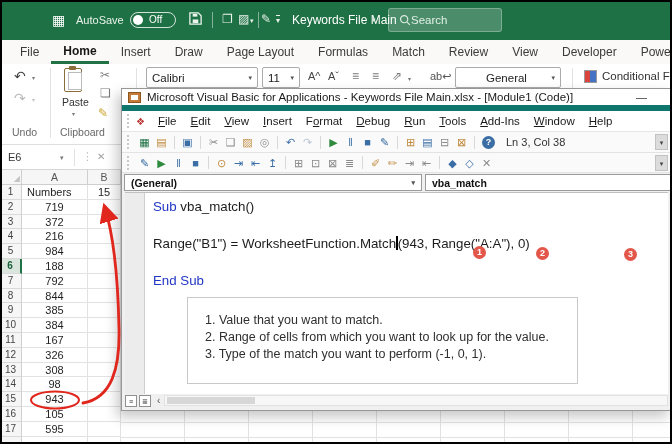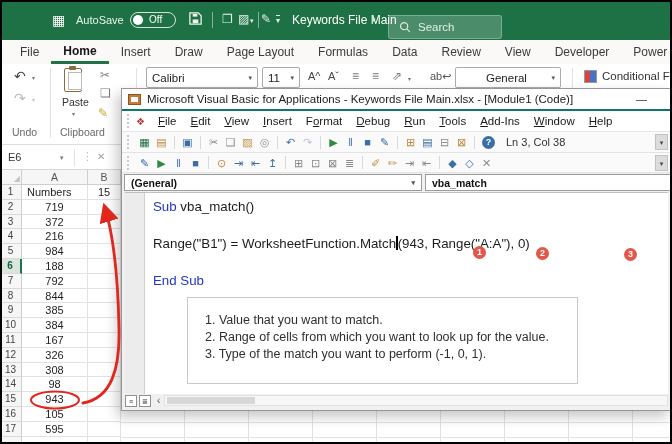--- a/index.html
+++ b/index.html
@@ -16,21 +16,21 @@
   .knob{position:absolute;left:2px;top:2px;width:10px;height:10px;border-radius:50%;background:#fff;}
   .as-state{position:absolute;left:18px;top:1px;font-size:10px;color:#fff;}
   .qat-save{left:188px;top:11px;width:16px;height:16px;}
   .tdiv{width:1px;height:16px;background:rgba(255,255,255,.45);top:12px;}
   .d1{left:212px;} .d2{left:258px;}
   .qat{top:12px;font-size:12px;color:#e8f2ea;}
   .g1{left:222px;} .g2{left:238px;} .g2c{left:250px;font-size:7px;top:17px;}
   .g3{left:261px;} .g4{left:276px;font-size:8px;top:15px;border-top:1px solid #e8f2ea;height:10px;line-height:10px;}
   .doc-title{left:292px;top:13px;font-size:12px;color:#fff;white-space:nowrap;}
   .doc-title-chev{left:372px;top:16px;font-size:7px;color:#d7e7dc;}
-  .search{position:absolute;left:388px;top:15px;width:114px;height:24px;background:rgba(255,255,255,.20);border:1px solid rgba(255,255,255,.28);border-radius:3px;display:flex;align-items:center;padding-left:10px;gap:7px;}
+  .search{position:absolute;left:388px;top:8px;width:114px;height:24px;background:rgba(255,255,255,.20);border:1px solid rgba(255,255,255,.28);border-radius:3px;display:flex;align-items:center;padding-left:10px;}
   .search span{position:static;font-size:11.5px;color:#e3efe7;}
 
   
   .tabsrow{position:absolute;left:0;top:40px;width:672px;height:24px;background:#faf9f8;display:flex;align-items:stretch;padding-left:8px;}
   .tab{padding:0 12px;font-size:12px;line-height:24px;color:#3b3b3b;white-space:nowrap;}
   .tab.active{color:#161616;font-weight:700;border-bottom:3px solid #217346;line-height:22px;}
 
   
   .ribbon{position:absolute;left:0;top:64px;width:672px;height:81px;background:#fff;border-bottom:1px solid #e0dedc;}
   .ribbon .abs{position:absolute;}
@@ -70,21 +70,21 @@
   .ca{width:66px;border-right:1px solid #e2e2e2;border-bottom:1px solid #e2e2e2;font-size:11px;color:#1f1f1f;text-align:center;line-height:14px;}
   .ca.left{text-align:left;padding-left:5px;}
   .cb{width:33px;border-right:1px solid #e2e2e2;border-bottom:1px solid #e2e2e2;font-size:11px;color:#1f1f1f;text-align:center;line-height:14px;}
   .gridext{position:absolute;left:121px;top:411px;width:551px;height:31px;background:#fff;z-index:1;
     background-image:
       repeating-linear-gradient(to right,transparent 0 63px,#e2e2e2 63px 64px),
       repeating-linear-gradient(to bottom,transparent 0 10.8px,#e2e2e2 10.8px 11.8px,transparent 11.8px 14.8px);}
 
   
   .vba{position:absolute;left:121px;top:88px;width:551px;height:323px;background:#f0f0f0;border:1px solid #979797;box-shadow:-4px 6px 12px rgba(0,0,0,.22);z-index:5;}
-  .vtitle{height:22px;background:#fff;display:flex;align-items:center;padding:0 6px;gap:6px;border-bottom:2px solid #0f766e;}
+  .vtitle{height:22px;background:#fff;display:flex;align-items:center;padding:0 6px;gap:6px;border-bottom:6px solid #0f766e;}
   .vtitle .vic{width:13px;height:11px;background:#c77b3a;border:1px solid #8a5620;position:relative;}
   .vtitle .vic::after{content:"";position:absolute;left:2px;top:2px;right:2px;bottom:2px;background:#fff;}
   .vtitle .txt{font-size:11.5px;color:#1a1a1a;white-space:nowrap;overflow:hidden;flex:1;}
   .vtitle .minbtn{font-size:11px;color:#333;margin-right:18px;}
   .vmenu{height:21px;background:#fff;display:flex;align-items:center;border-bottom:1px solid #e6e6e6;padding-left:2px;}
   .grip{width:4px;height:14px;border-left:2px dotted #c9c9c9;margin:0 5px 0 3px;}
   .vmenu .mic{font-size:10px;color:#b33;margin-right:6px;}
   .menu{font-size:11.5px;color:#1a1a1a;padding:0 7px;white-space:nowrap;}
   .vtb{height:21px;background:#fafafa;display:flex;align-items:center;border-bottom:1px solid #e3e3e3;padding-left:2px;}
   .vtb2{height:20px;}
@@ -154,21 +154,21 @@
     </div>
   </div>
 
   <div class="tabsrow">
       <div class="tab">File</div>
       <div class="tab active">Home</div>
       <div class="tab">Insert</div>
       <div class="tab">Draw</div>
       <div class="tab">Page Layout</div>
       <div class="tab">Formulas</div>
-      <div class="tab">Data</div>
+      <div class="tab">Match</div>
       <div class="tab">Review</div>
       <div class="tab">View</div>
       <div class="tab">Developer</div>
       <div class="tab">Power Pivot</div>
     </div>
 
   <div class="ribbon">
     <span class="abs arr" style="left:14px;top:4px;">↶</span>
     <span class="abs mini-chev" style="left:32px;top:10px;">▾</span>
     <span class="abs arr dis" style="left:14px;top:26px;">↷</span>

